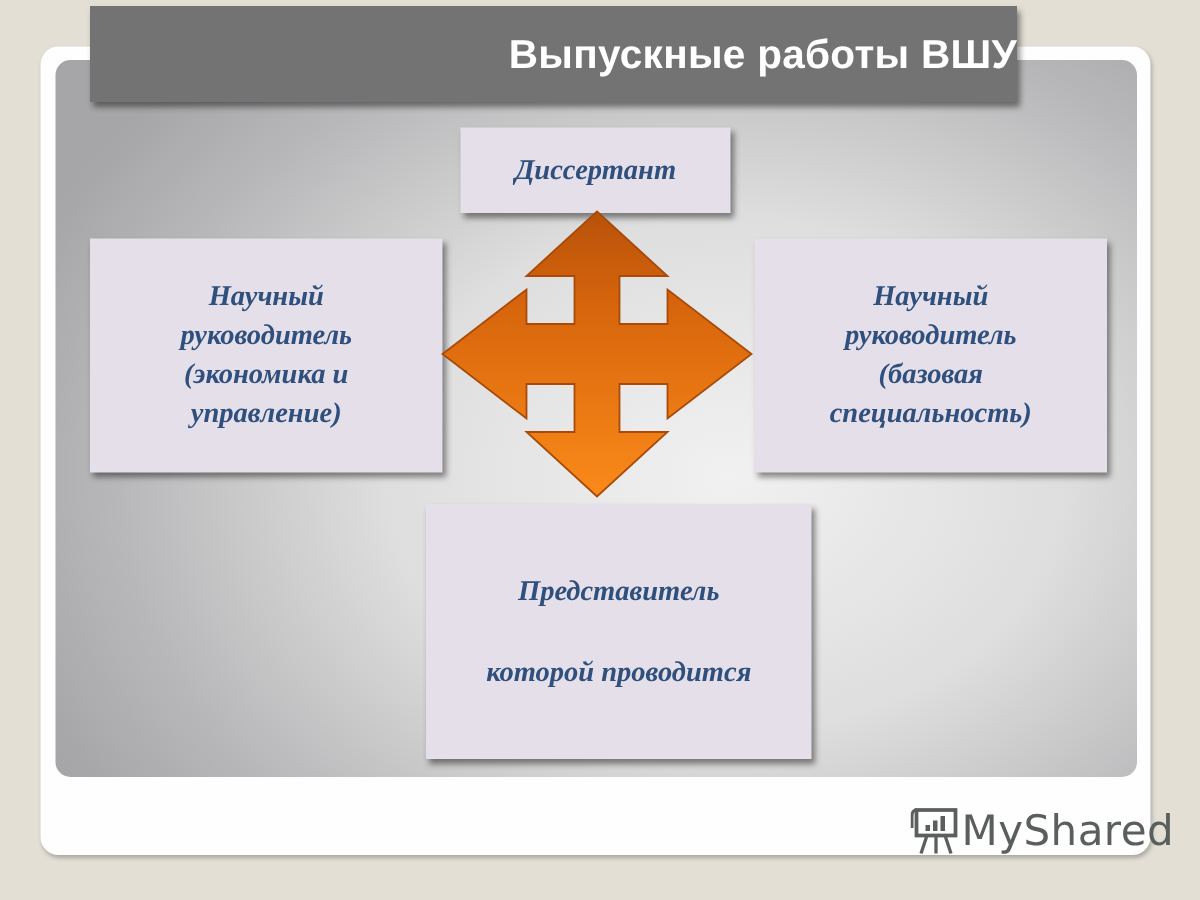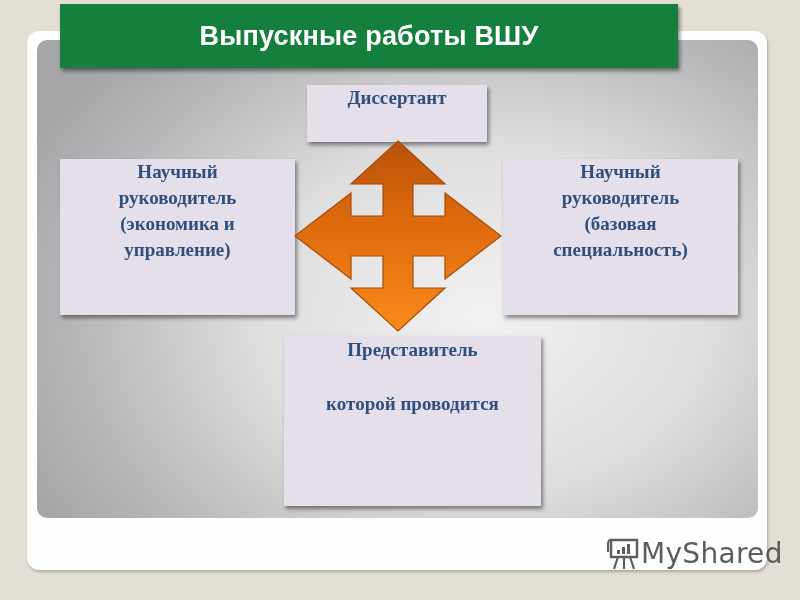--- a/index.html
+++ b/index.html
@@ -1,23 +1,23 @@
 <!DOCTYPE html>
 <html><head>
 <meta charset="utf-8">
 <style>
   html, body { margin:0; padding:0; }
   body { width:800px; height:600px; background:#e3dfd4; position:relative; overflow:hidden; font-family:"Liberation Serif", serif; }
   .frame { position:absolute; left:27px; top:31px; width:740px; height:539px; background:#fefefe; border-radius:12px; box-shadow:1px 2px 3px rgba(0,0,0,0.25); }
   .panel { position:absolute; left:37px; top:40px; width:721px; height:478px; border-radius:10px;
            background: radial-gradient(ellipse 70% 80% at 62% 58%, #f1f1f1 0%, #dedede 45%, #b8b8ba 80%, #a6a6a8 100%); }
-  .title-bar { position:absolute; left:60px; top:4px; width:618px; height:64px; background:#15803d; box-shadow:2px 3px 4px rgba(0,0,0,0.45);
-               display:flex; align-items:center; justify-content:center; }
+  .title-bar { position:absolute; left:60px; top:4px; width:618px; height:64px; background:#737373; box-shadow:2px 3px 4px rgba(0,0,0,0.45);
+               display:flex; align-items:center; justify-content:flex-end; }
   .title-bar span { color:#ffffff; font-family:"Liberation Sans", sans-serif; font-weight:bold; font-size:27px; letter-spacing:0.2px; }
-  .box { position:absolute; background:#e5dfea; box-shadow:2px 3px 4px rgba(0,0,0,0.45); display:flex; align-items:flex-start; justify-content:center; text-align:center; }
+  .box { position:absolute; background:#e5dfea; box-shadow:2px 3px 4px rgba(0,0,0,0.45); display:flex; align-items:center; justify-content:center; text-align:center;font-style:italic; }
   .box span { color:#2f4f7d; font-weight:bold; font-size:19px; line-height:26px; }
   .b-top { left:307px; top:85px; width:180px; height:57px; }
   .b-left { left:60px; top:159px; width:235px; height:156px; }
   .b-right { left:503px; top:159px; width:235px; height:156px; }
   .b-bottom { left:284px; top:336px; width:257px; height:170px; }
   .b-bottom span { font-size:19px; line-height:27px; }
   .arrow { position:absolute; left:293px; top:139px; width:210px; height:194px; }
   .logo { position:absolute; left:607px; top:536px; display:flex; align-items:center; gap:0; }
   .logo span { font-family:"DejaVu Sans", sans-serif; font-size:28px; color:#5a5f5e; letter-spacing:0.3px; }
 </style>

